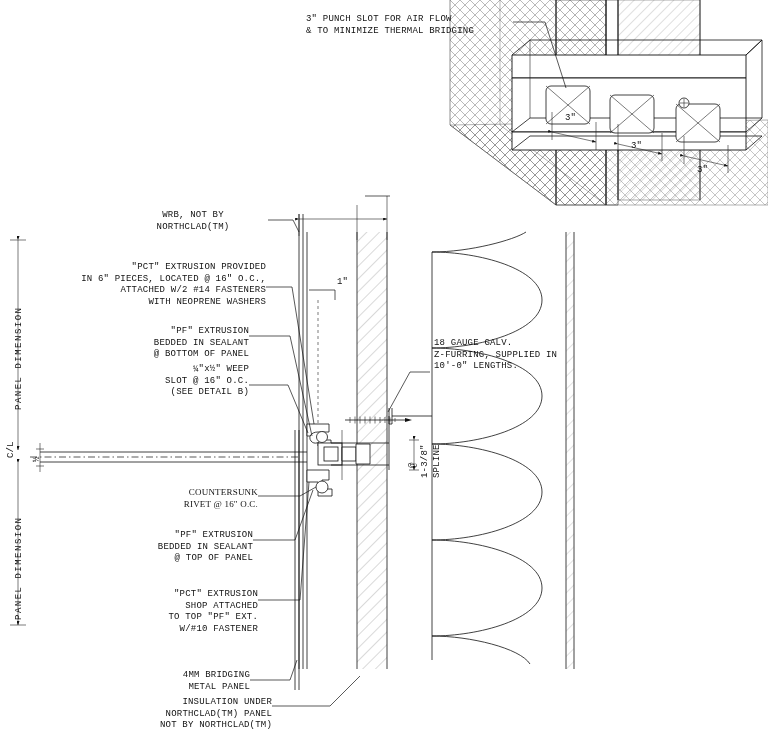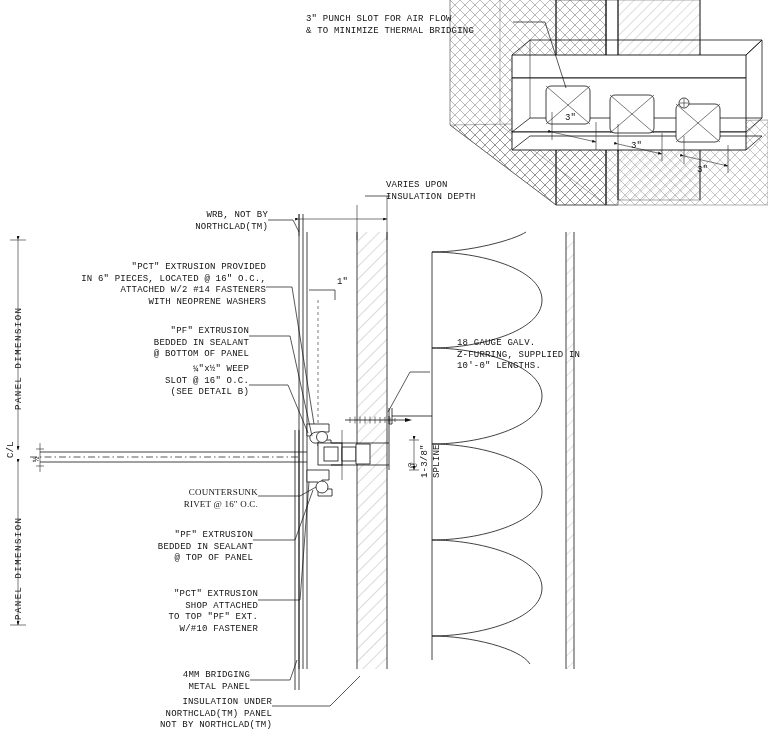--- a/index.html
+++ b/index.html
@@ -245,40 +245,38 @@
       <polyline points="272,706 330,706 360,676" class="ln-lead"></polyline>
 
       <polyline points="430,372 410,372 388,412" class="ln-lead"></polyline>
     </g>
   </svg>
   </div>
 
   <div class="lbl" style="left:306px; top:14px; width:210px;">3" PUNCH SLOT FOR AIR FLOW
 &amp; TO MINIMIZE THERMAL BRIDGING</div>
 
-  <div class="lbl" style="left:386px; top:180px; width:130px;">VARIES UPON
-INSULATION DEPTH</div>
-
-  <div class="lbl r" style="left:118px; top:210px; width:150px;">WRB, NOT BY
+
+  <div class="lbl r" style="left:118px; top:210px; width:150px;text-align:center;">WRB, NOT BY
 NORTHCLAD(TM)</div>
 
   <div class="lbl r" style="left:36px; top:262px; width:230px;">"PCT" EXTRUSION PROVIDED
 IN 6" PIECES, LOCATED @ 16" O.C.,
 ATTACHED W/2 #14 FASTENERS
 WITH NEOPRENE WASHERS</div>
 
   <div class="lbl r" style="left:99px; top:326px; width:150px;">"PF" EXTRUSION
 BEDDED IN SEALANT
 @ BOTTOM OF PANEL</div>
 
   <div class="lbl r" style="left:99px; top:364px; width:150px;">¼"x½" WEEP
 SLOT @ 16" O.C.
 (SEE DETAIL B)</div>
 
-  <div class="lbl" style="left:434px; top:338px; width:160px;padding-left:23px;">18 GAUGE GALV.
+  <div class="lbl" style="left:434px; top:338px; width:160px;">18 GAUGE GALV.
 Z-FURRING, SUPPLIED IN
 10'-0" LENGTHS.</div>
 
   <div class="lbl r" style="left:108px; top:487px; width:150px;font-family:Liberation Serif, serif;">COUNTERSUNK
 RIVET @ 16" O.C.</div>
 
   <div class="lbl r" style="left:103px; top:530px; width:150px;">"PF" EXTRUSION
 BEDDED IN SEALANT
 @ TOP OF PANEL</div>
 

